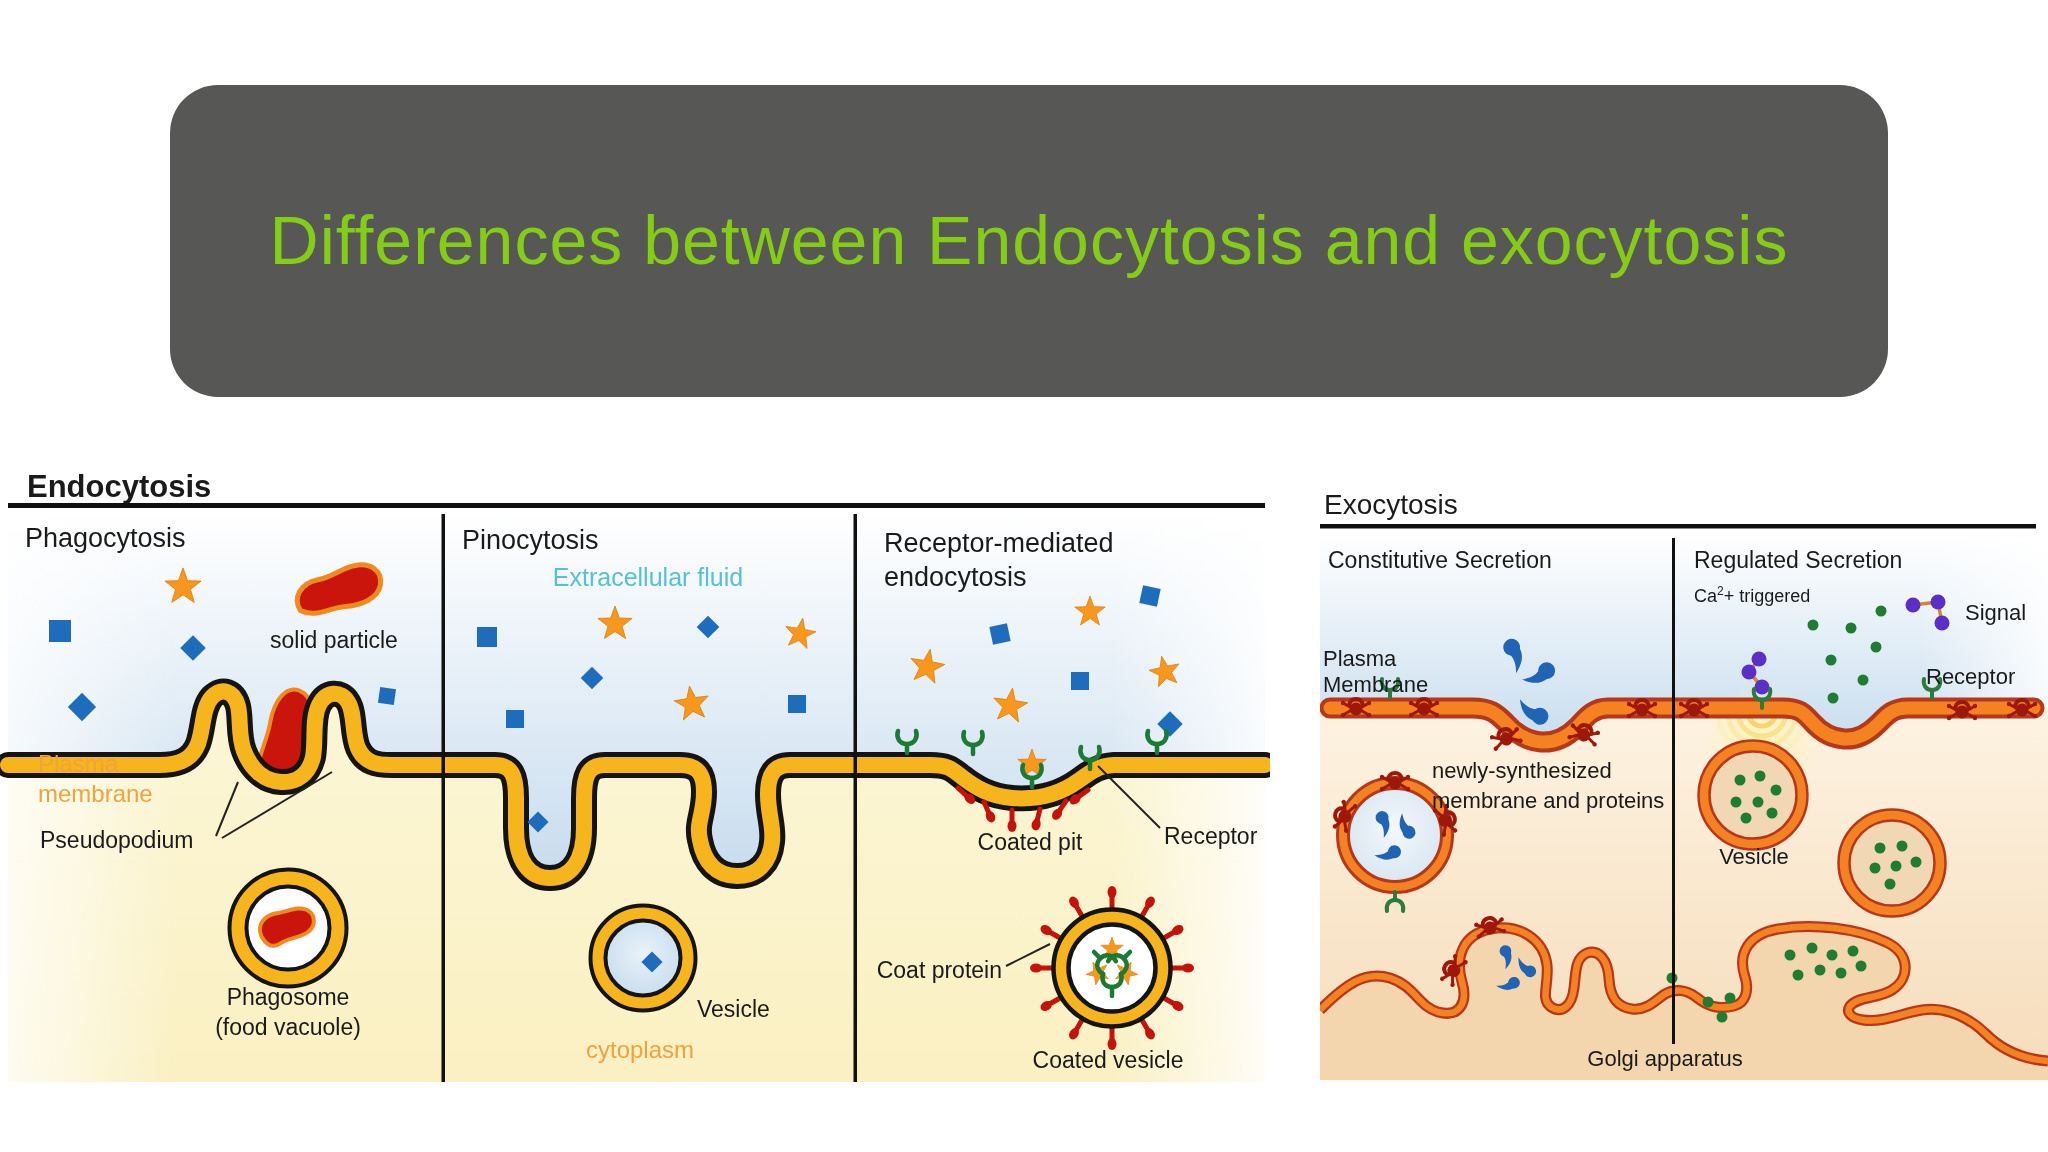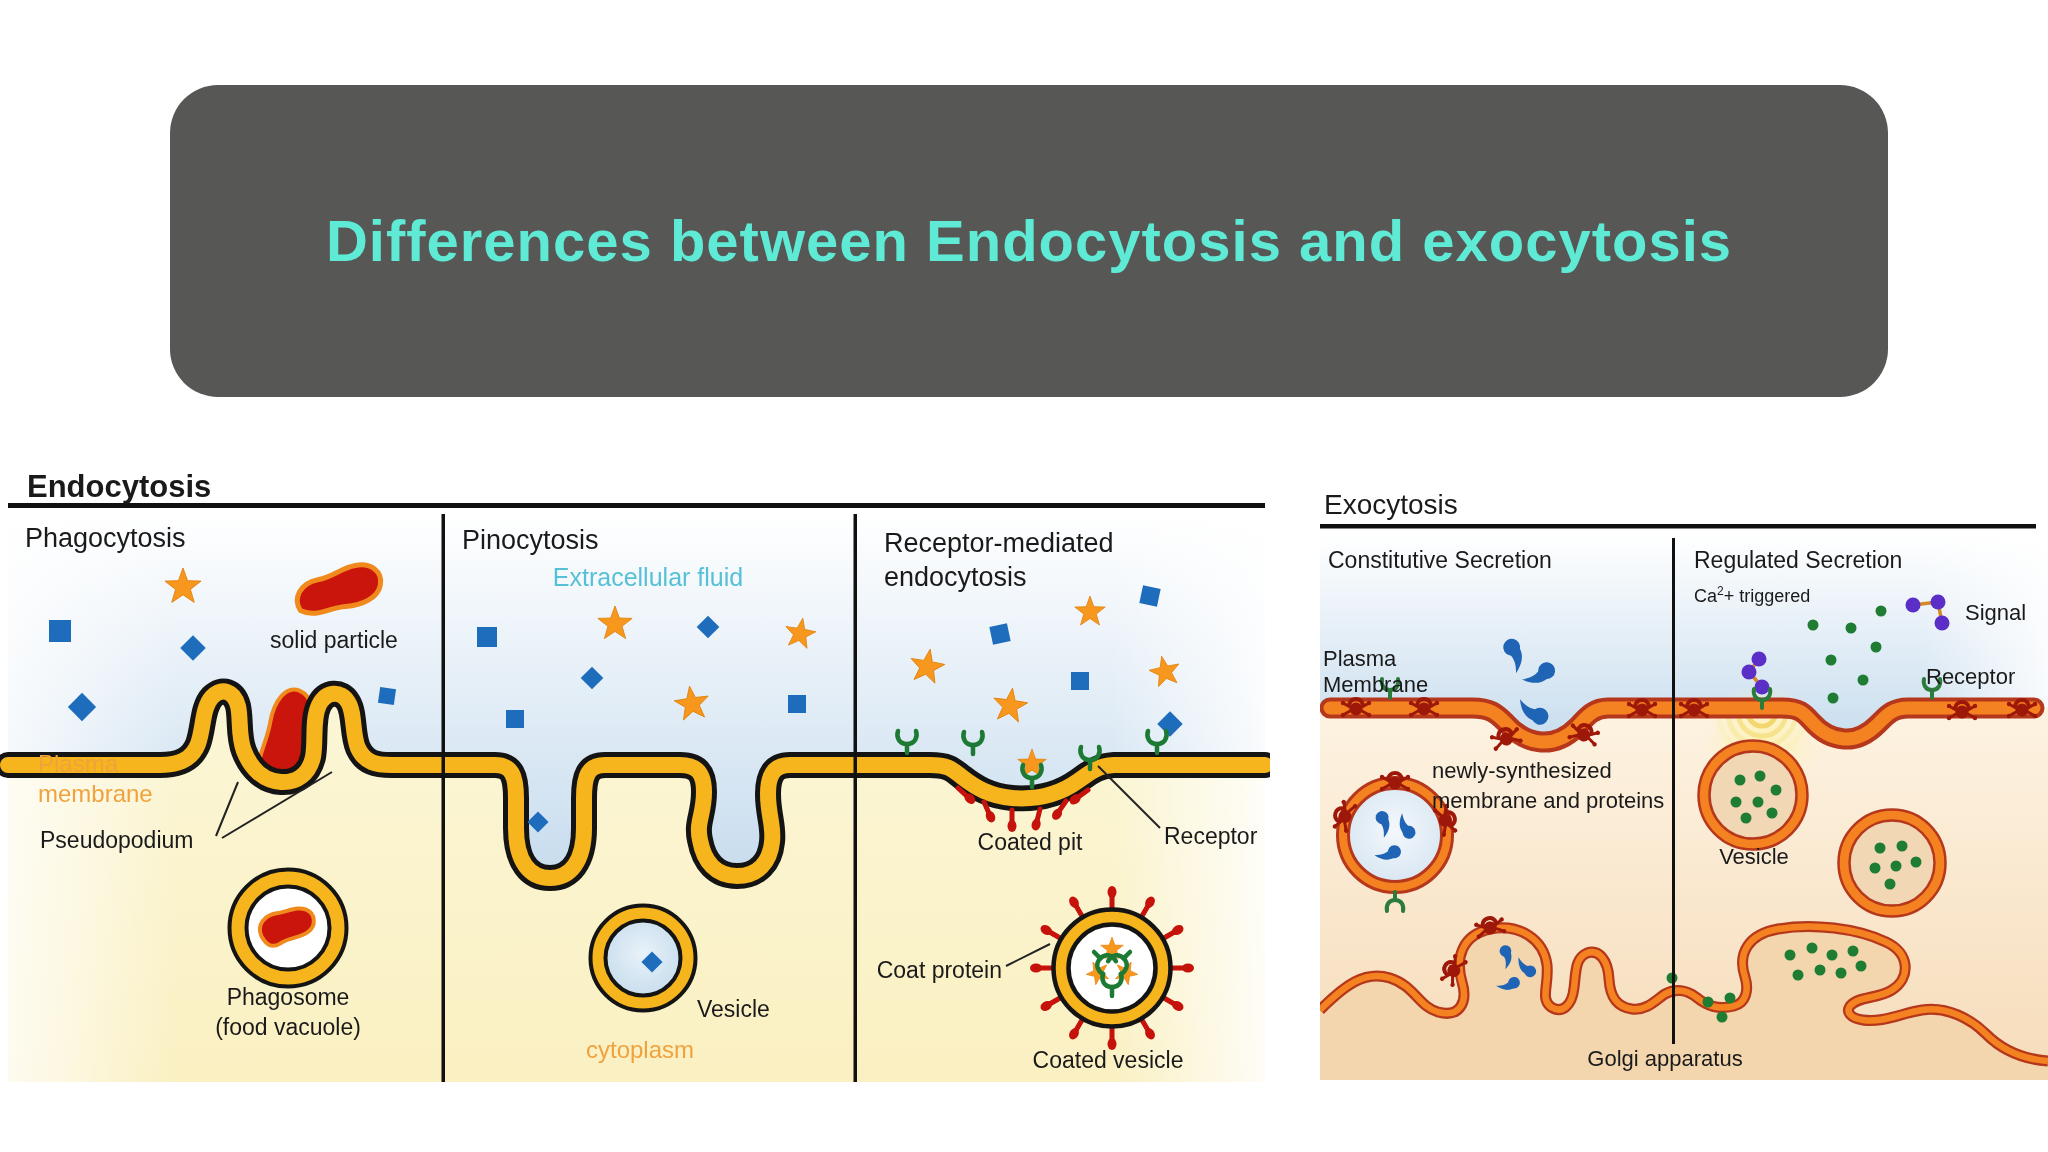--- a/index.html
+++ b/index.html
@@ -1,21 +1,21 @@
 <!DOCTYPE html>
 <html><head>
 <meta charset="utf-8">
 <style>
   html,body{margin:0;padding:0;background:#ffffff;}
   body{width:2048px;height:1152px;position:relative;overflow:hidden;
        font-family:"Liberation Sans",sans-serif;}
   .banner{position:absolute;left:170px;top:85px;width:1718px;height:312px;
           background:#575756;border-radius:48px;display:flex;align-items:center;
           justify-content:center;text-align:center;padding:0 40px;box-sizing:border-box;}
-  .banner h1{margin:0;color:#5eead4;font-size:58px;line-height:1.32;font-weight:bold;
+  .banner h1{margin:0;color:#84cc16;font-size:68px;line-height:1.32;font-weight:normal;
              letter-spacing:1px;}
   svg{position:absolute;display:block;}
   #endoSvg{left:0;top:450px;}
   #exoSvg{left:1320px;top:450px;}
   text{fill:#1a1a1a;}
   .hdrBold{font-size:31px;font-weight:bold;}
   .hdr{font-size:28px;}
   .panelTitle{font-size:27px;}
   .panelTitleSm{font-size:23px;}
   .lbl{font-size:23px;}

